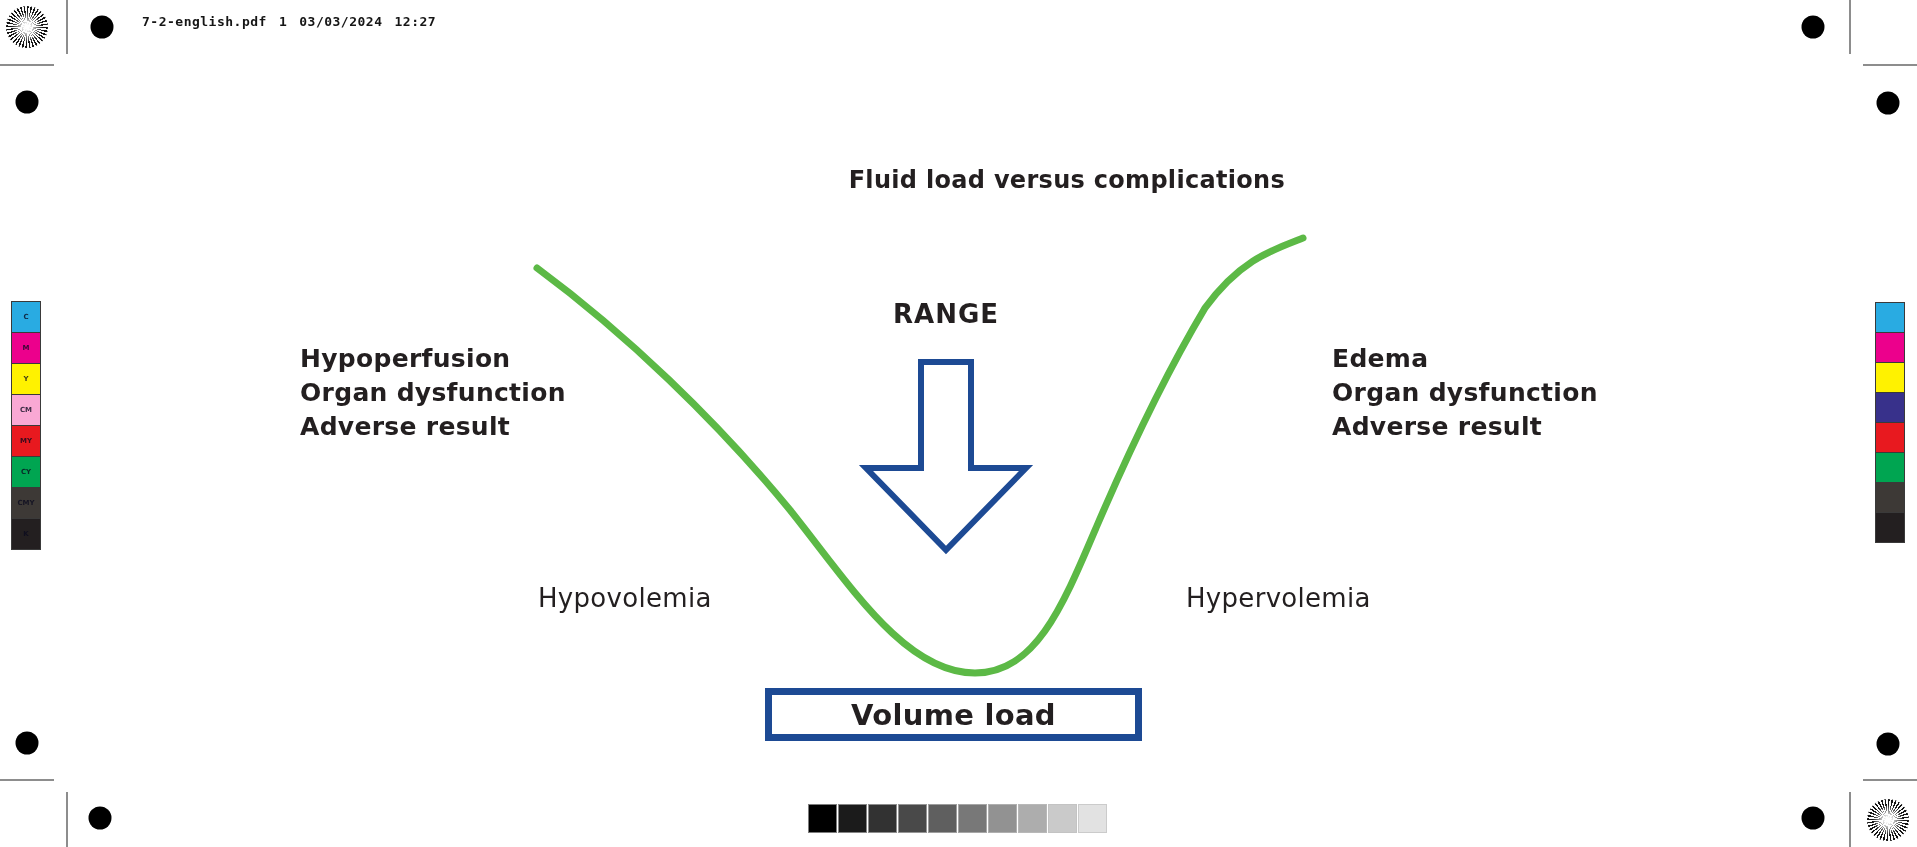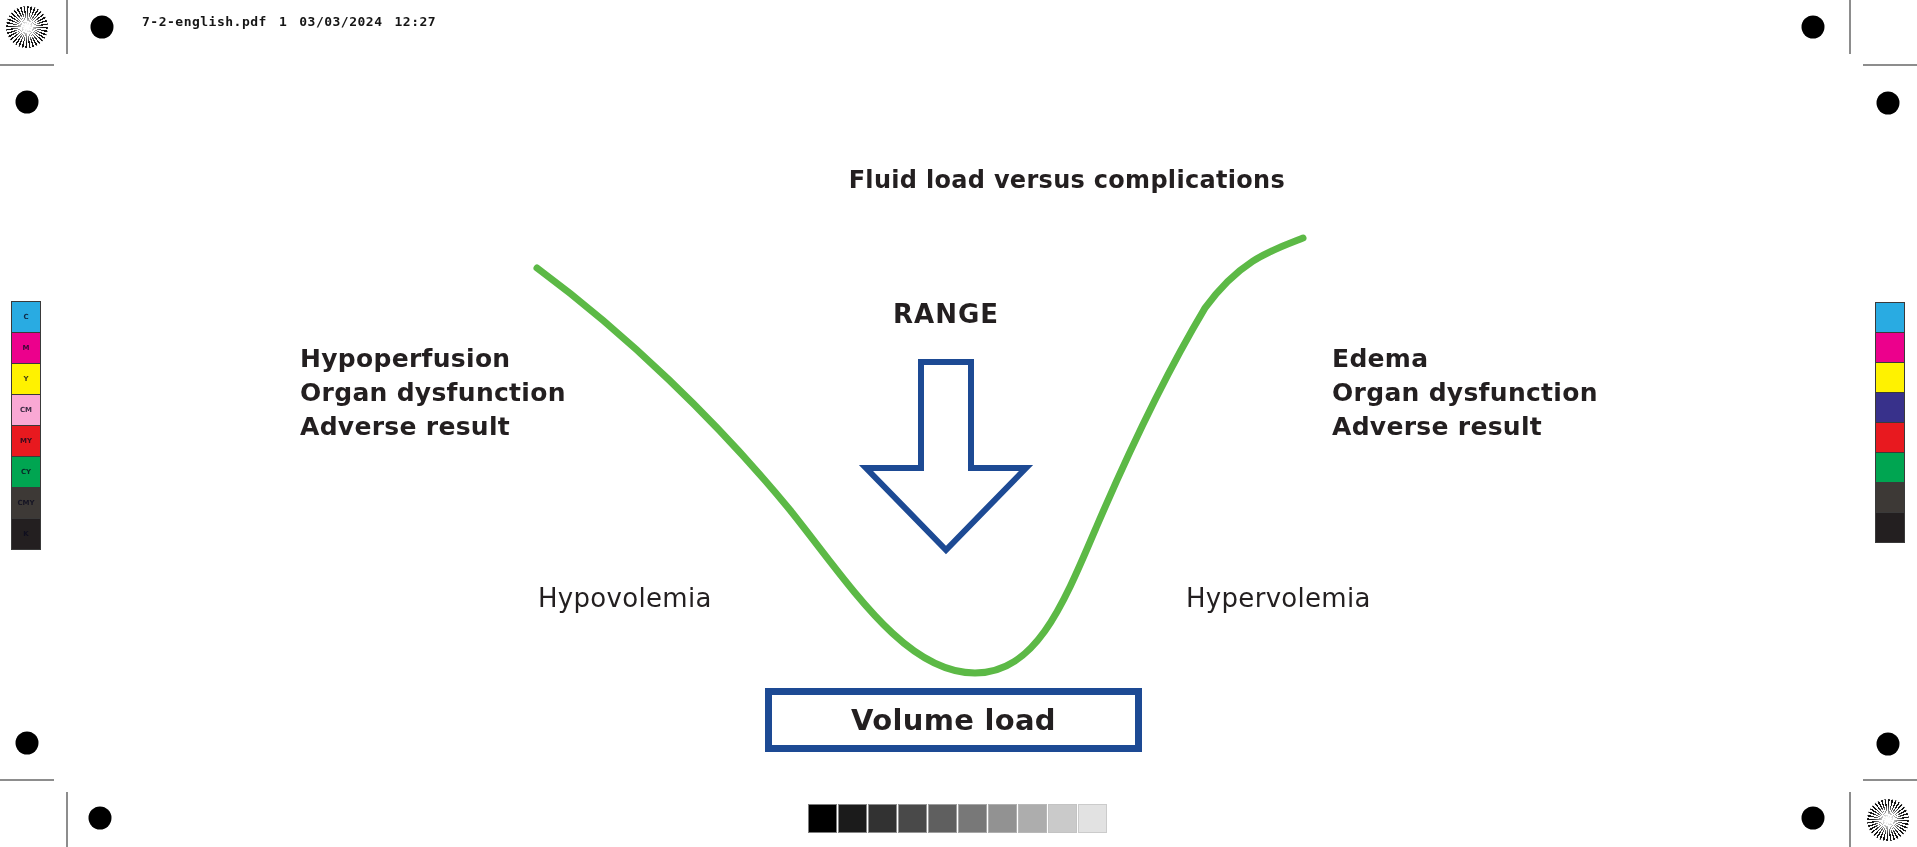--- a/index.html
+++ b/index.html
@@ -45,21 +45,21 @@
   .dg-title{position:absolute;left:585px;top:166px;width:700px;text-align:right;
     font-size:24px;font-weight:700;letter-spacing:0.3px;}
   .dg-range{position:absolute;left:796px;top:299px;width:300px;text-align:center;
     font-size:26px;font-weight:700;letter-spacing:1px;}
   .outcome-block{position:absolute;font-size:25px;font-weight:700;line-height:34px;letter-spacing:0.3px;}
   .outcome-block.left{left:300px;top:342px;}
   .outcome-block.right{left:1332px;top:342px;}
   .state-label{position:absolute;font-size:26px;font-weight:400;letter-spacing:0.3px;}
   .state-label.left{left:538px;top:583px;}
   .state-label.right{left:1186px;top:583px;}
-  .volume-box{position:absolute;left:765px;top:688px;width:377px;height:64px;box-sizing:border-box;
+  .volume-box{position:absolute;left:765px;top:688px;width:377px;height:53px;box-sizing:border-box;
     border:7px solid #1d4a94;background:#fff;display:flex;align-items:center;justify-content:center;
     font-size:29px;font-weight:700;letter-spacing:0.3px;}
 </style>
 </head>
 <body>
 
 <div class="page">
 
   <svg width="0" height="0" style="position:absolute">
     <symbol id="regmark-sym" viewBox="0 0 44 44">

